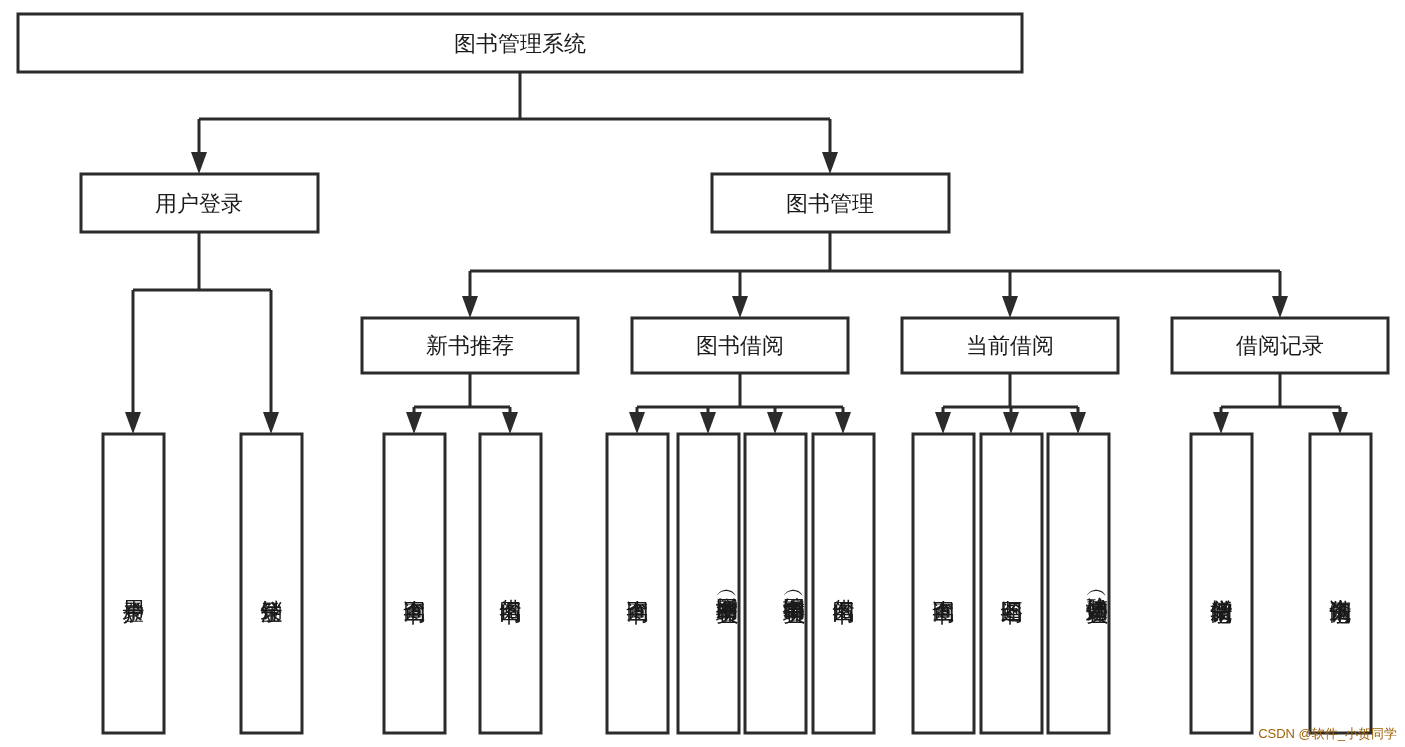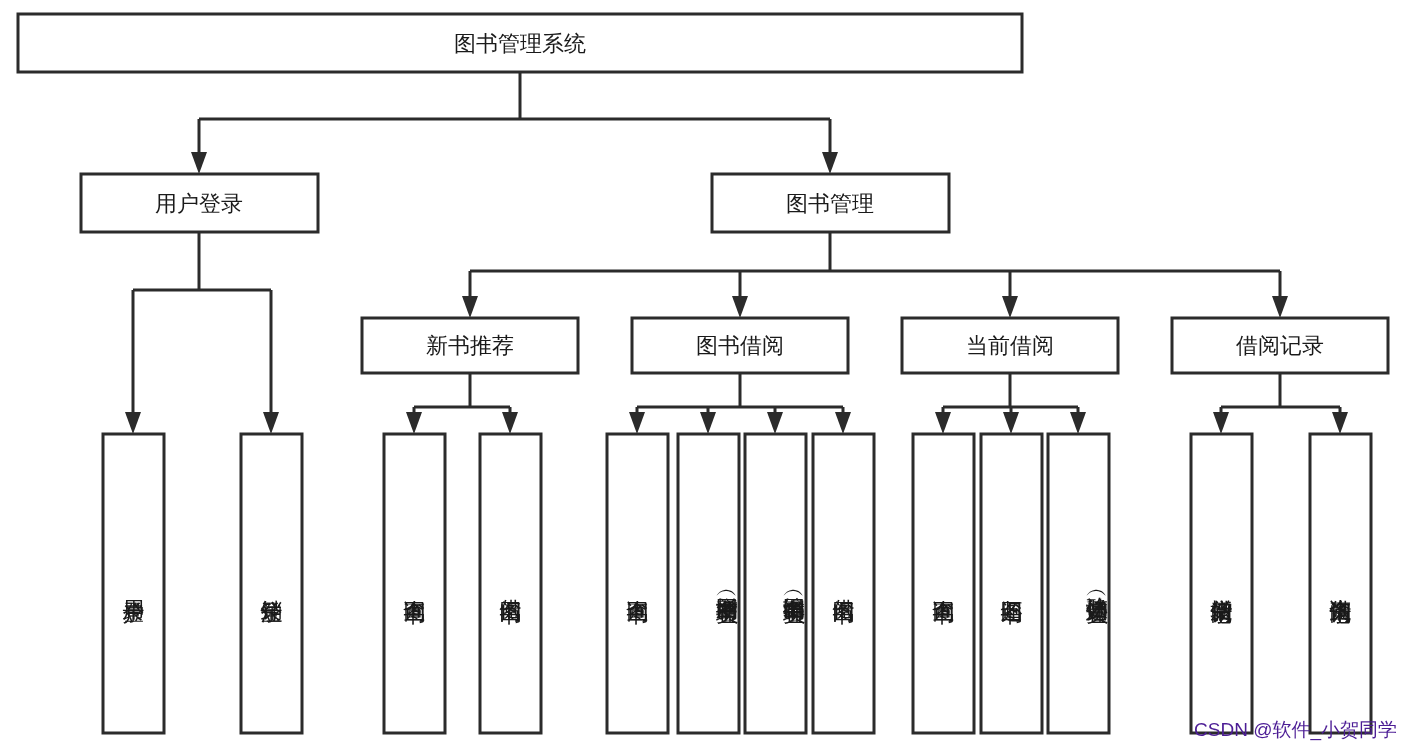--- a/index.html
+++ b/index.html
@@ -65,22 +65,22 @@
     align-items: center;
     justify-content: center;
     pointer-events: none;
     letter-spacing: 1px;
   }
   .watermark {
     position: absolute;
     right: 8px;
     bottom: 4px;
     font-family: "Liberation Sans", "DejaVu Sans", sans-serif;
-    font-size: 19px;
-    color: #4c1d95;
+    font-size: 13px;
+    color: #a16207;
     white-space: nowrap;
     user-select: none;
   }
 </style>
 </head>
 <body>
 
 <div id="diagram-root">
 
   <svg id="diagram-svg" viewBox="0 0 1405 747">

